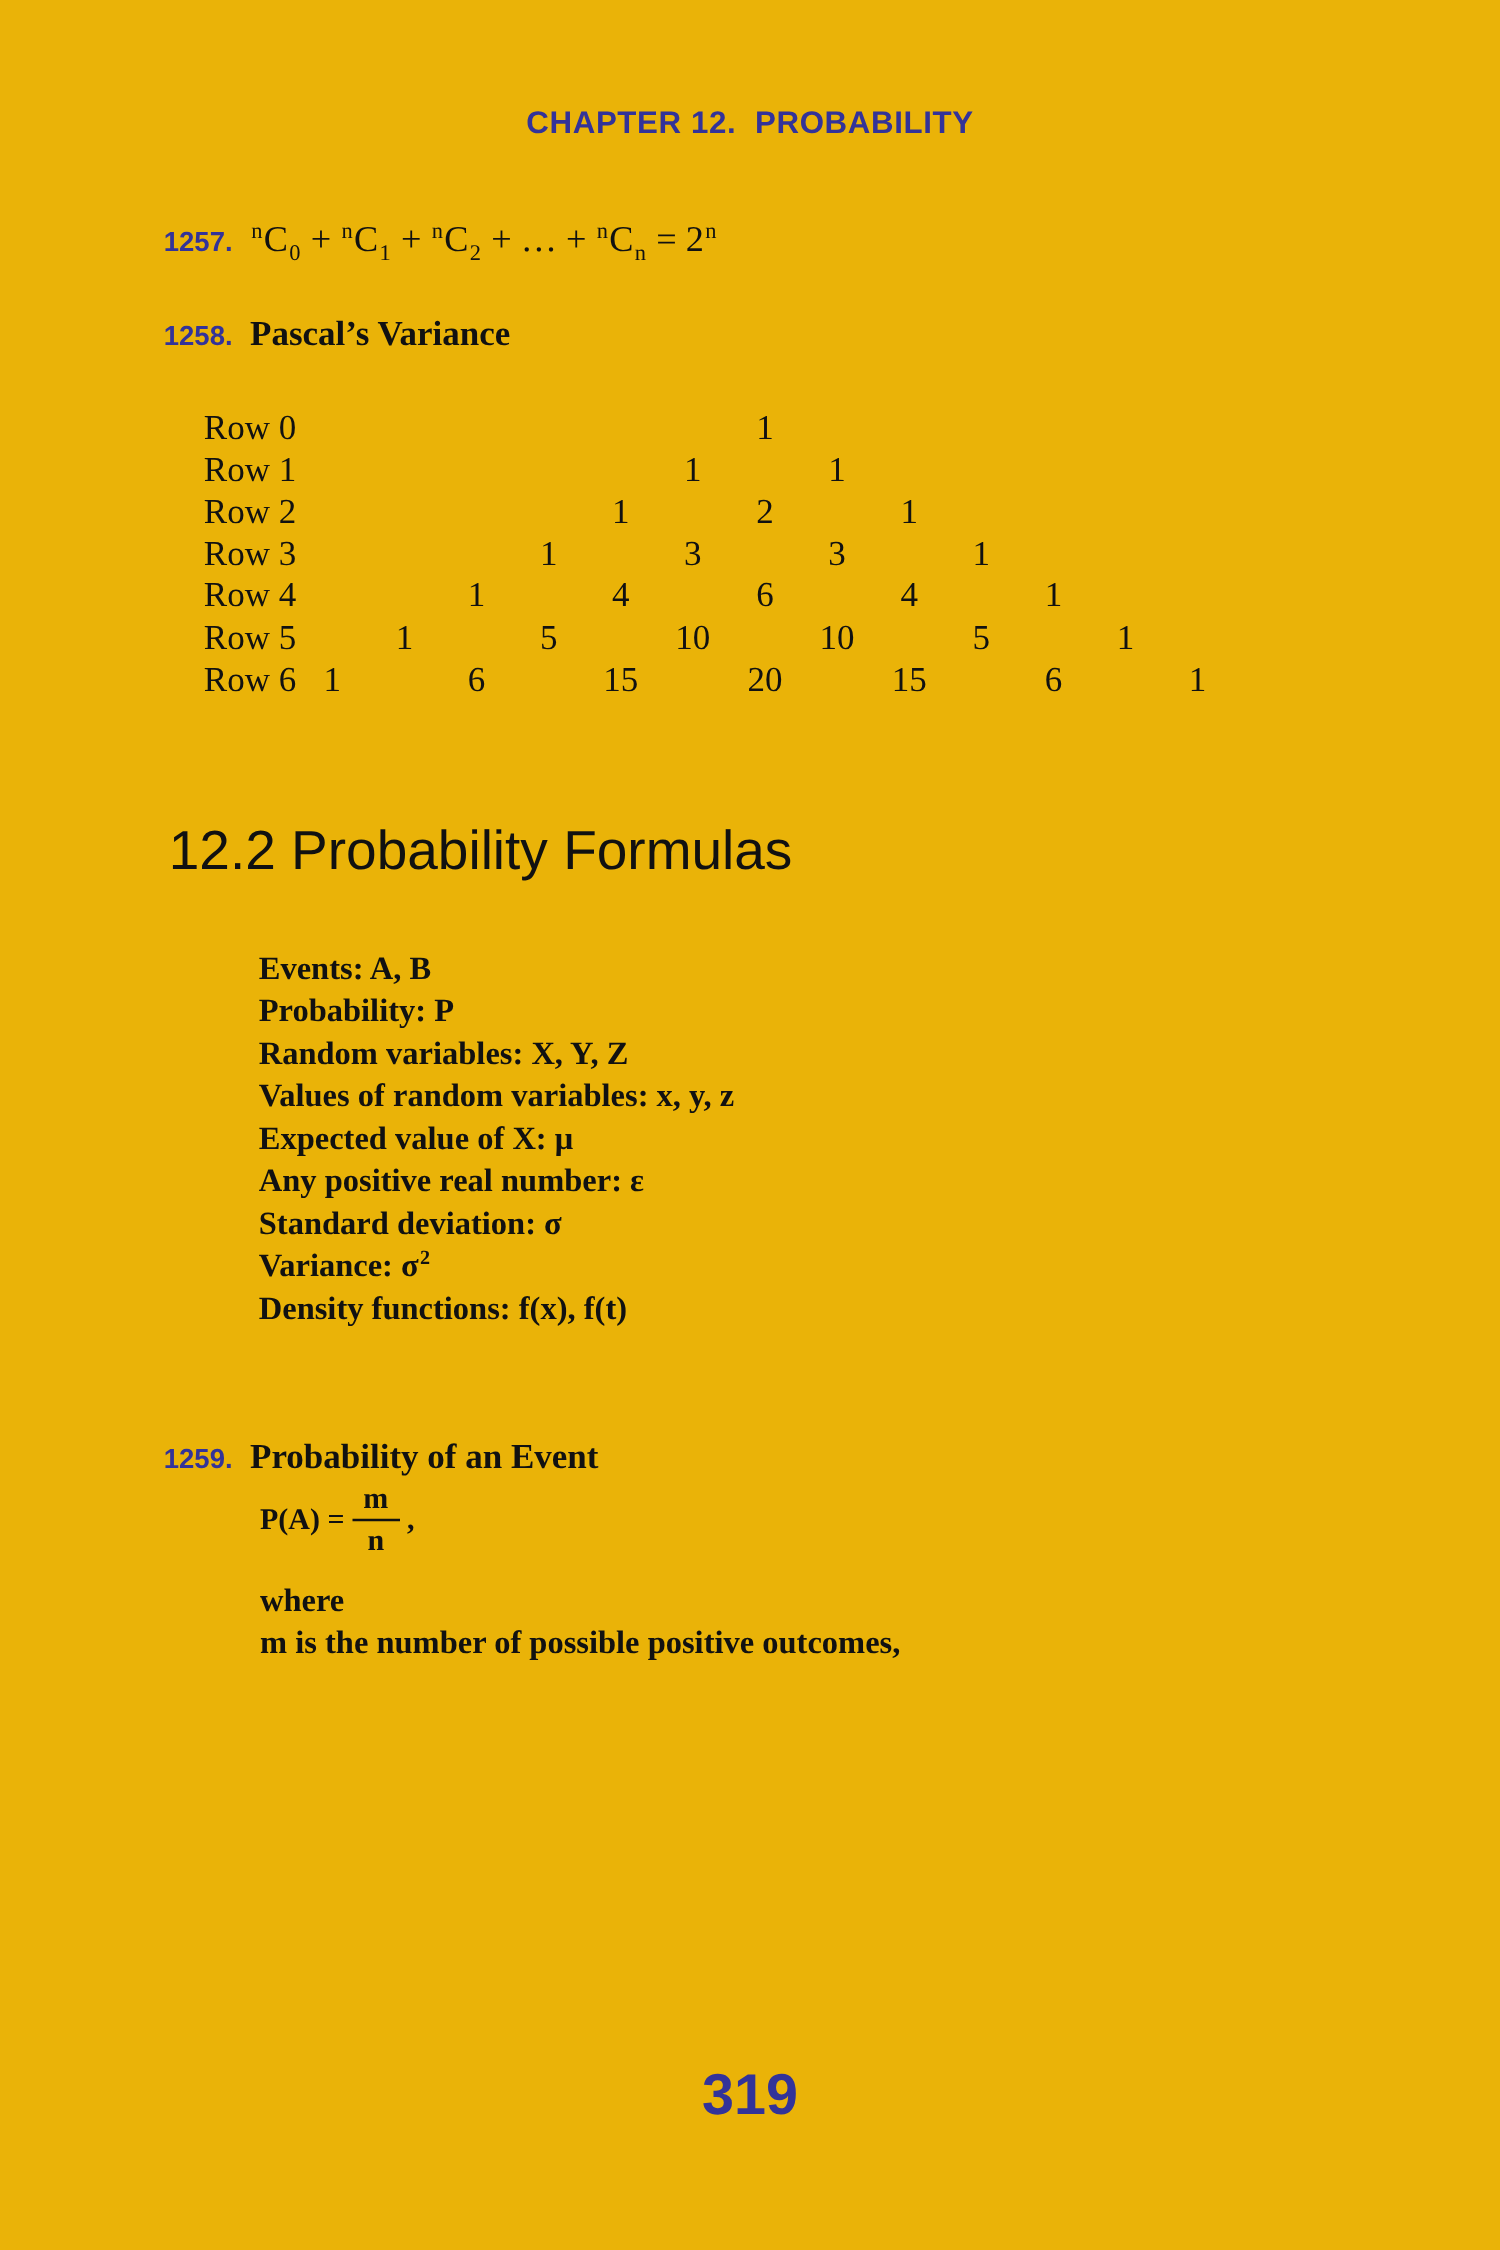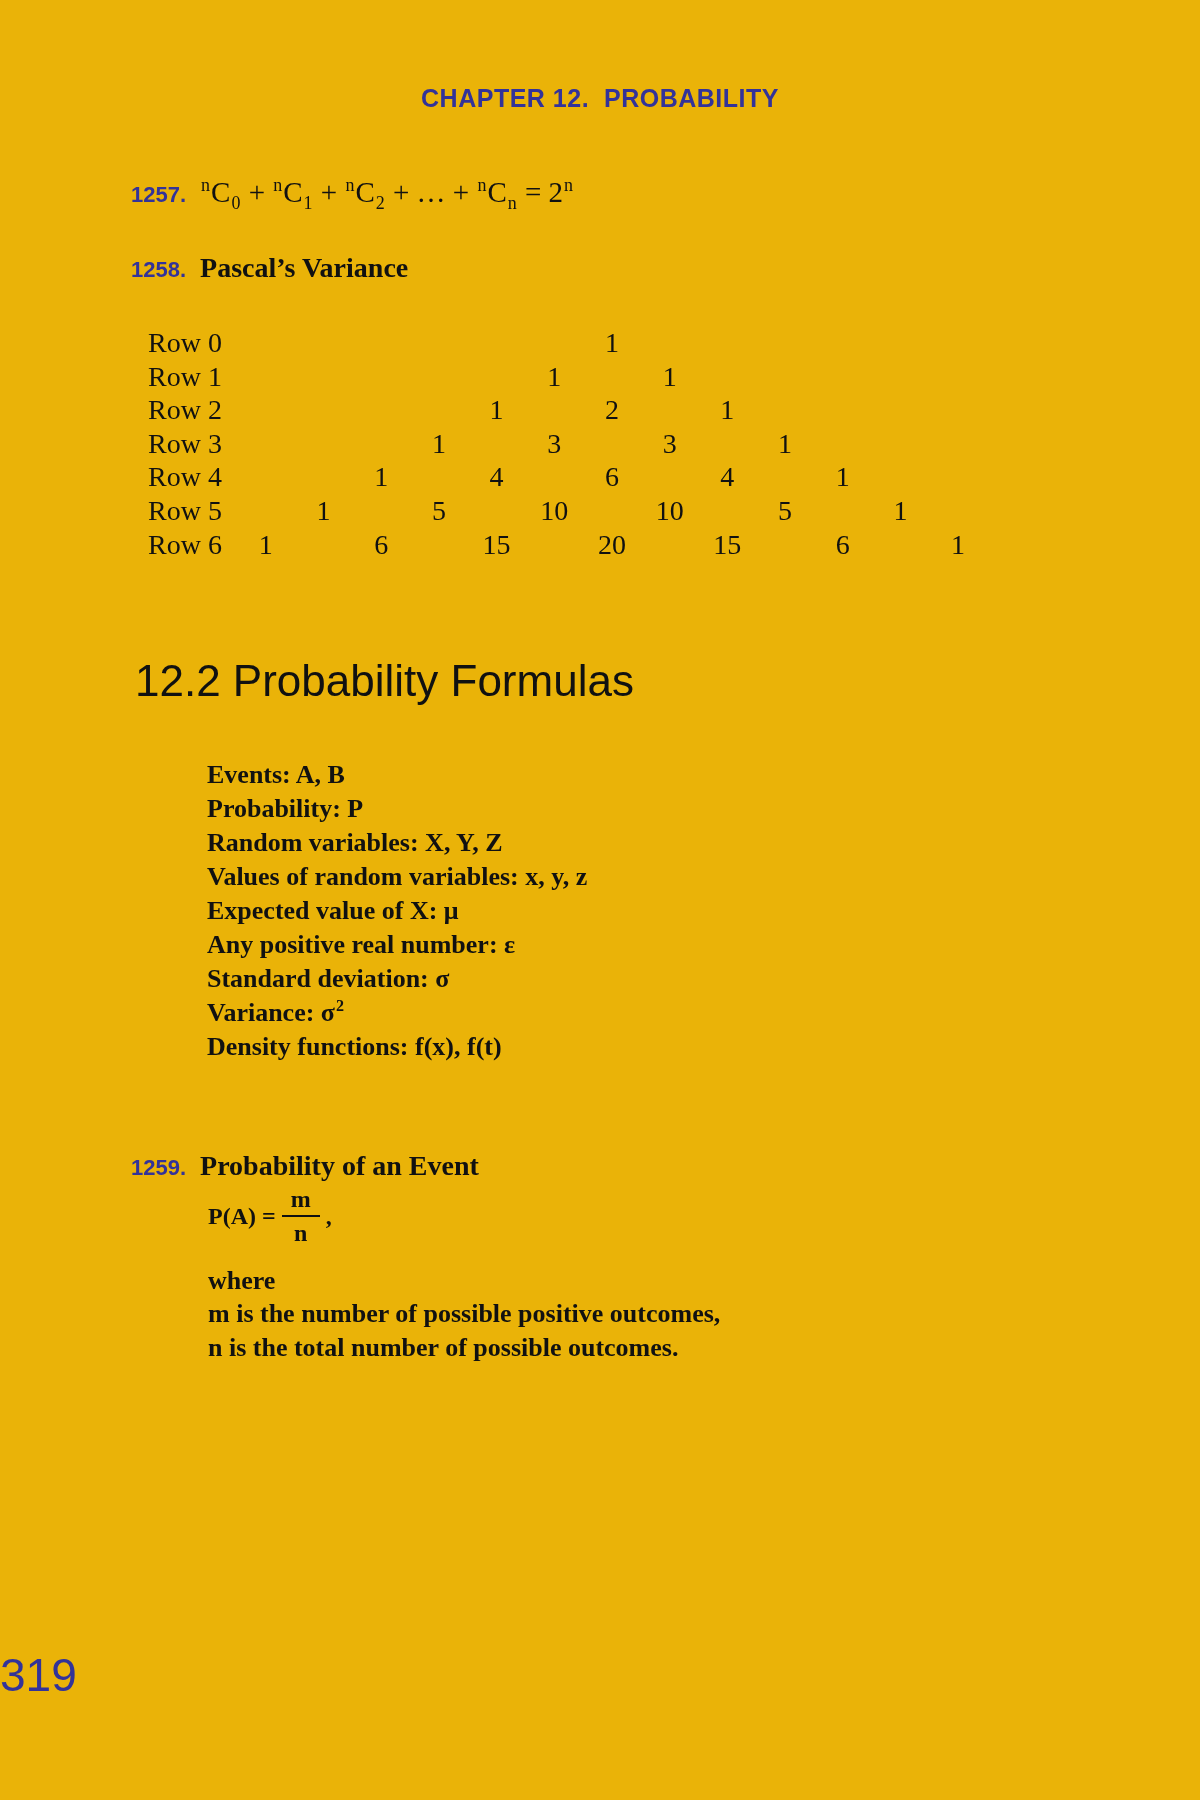--- a/index.html
+++ b/index.html
@@ -37,21 +37,21 @@
     font-weight:bold;
     font-size:28px;
     color:#111111;
   }
   .math{font-family:"Liberation Serif", serif; font-size:29px; color:#111111;}
   .sup{vertical-align:super; font-size:0.62em; line-height:0; margin:0 1px;}
   .sub{vertical-align:sub; font-size:0.62em; line-height:0; margin:0 1px;}
   
   .triangle{position:absolute; top:326px; left:133px;}
   .tri-row{display:flex; height:33.6px; line-height:33.6px; font-size:28px;}
-  .tri-label{width:104px; text-align:center; white-space:pre;}
+  .tri-label{width:104px; text-align:right; white-space:pre;}
   .tri-cells{display:flex;}
   .tri-cell{width:57.7px; text-align:center;}
   
   .section-heading{
     position:absolute; top:656px; left:135px;
     font-family:"Liberation Sans", sans-serif;
     font-weight:400;
     font-size:44px;
     color:#111111;
   }
@@ -72,22 +72,23 @@
   .frac-num{border-bottom:2.5px solid #111; padding:0 9px 3px;}
   .frac-den{padding-top:3px;}
   .body-line{
     position:absolute; left:208px;
     font-size:26px; font-weight:bold;
     font-family:"Liberation Serif", serif;
   }
   
   .page-number{
     position:absolute; top:1648px; left:0; right:0;
-    font-family:"Liberation Sans", sans-serif;
-    font-weight:normal;
+    text-align:center;
+    font-family:"Liberation Sans", sans-serif;
+    font-weight:bold;
     font-size:46px;
     color:#333399;
   }
 </style>
 </head>
 <body>
 
 <div class="page">
 
   <div class="chapter-header">CHAPTER 12.  PROBABILITY</div>
@@ -254,17 +255,16 @@
     <span>P(A) =</span>
     <span class="frac">
       <span class="frac-num">m</span>
       <span class="frac-den">n</span>
     </span>
     <span>,</span>
   </div>
 
   <div class="body-line" style="top:1266px;">where</div>
   <div class="body-line" style="top:1299px;">m is the number of possible positive outcomes,</div>
-  <div class="body-line" style="top:1333px;">n is the total number of possible outcomes.</div>
 
   <div class="page-number">319</div>
 
 </div>
 
 </body></html>

